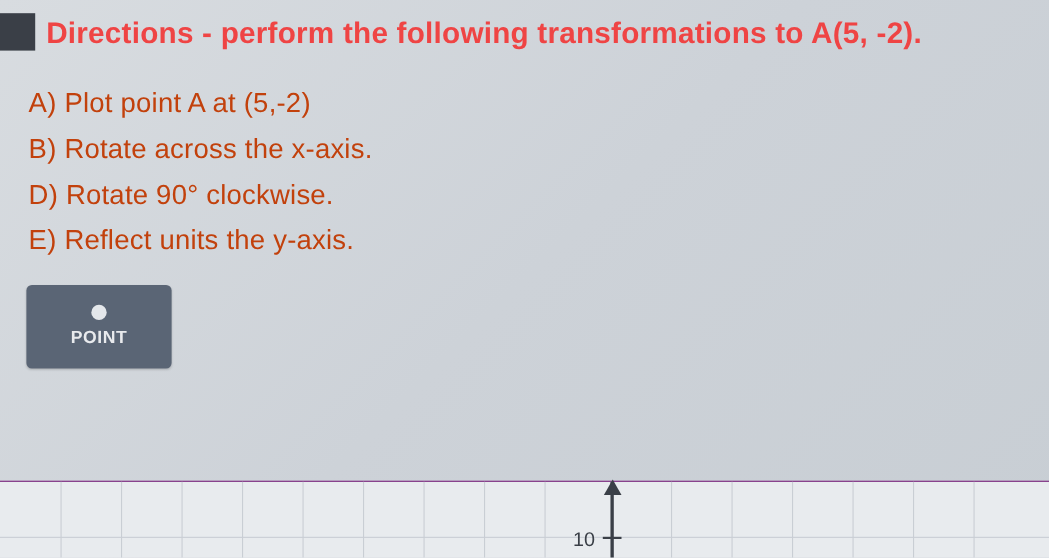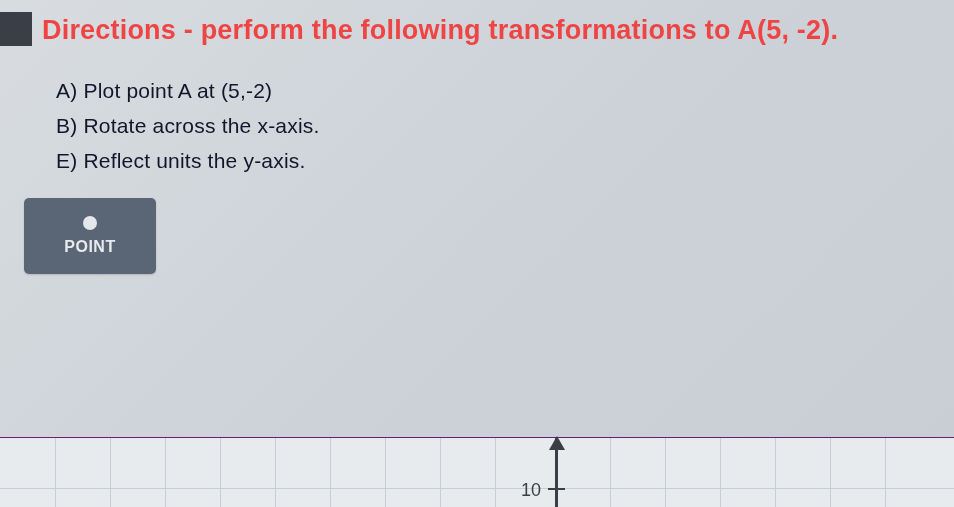--- a/index.html
+++ b/index.html
@@ -34,25 +34,24 @@
       font-weight: bold;
       color: #ef4444;
       line-height: 1.35;
       letter-spacing: 0.2px;
     }
     .steps {
       margin-left: 8px;
       margin-top: 8px;
     }
     .step {
-      font-size: 21px;
-      color: #0f172a;
+      font-size: 25px;
+      color: #c2410c;
       line-height: 1.65;
       letter-spacing: 0.2px;
-      margin-left: 30px;
     }
     .point-button {
       display: inline-flex;
       flex-direction: column;
       align-items: center;
       justify-content: center;
       background: #5a6575;
       color: #e8eaed;
       width: 132px;
       height: 76px;
@@ -143,20 +142,21 @@
 
 
 <div class="header-row">
   <div class="square-bullet"></div>
   <div class="directions">Directions - perform the following transformations to A(5, -2).</div>
 </div>
 
 <div class="steps">
   <div class="step">A) Plot point A at (5,-2)</div>
   <div class="step">B) Rotate across the x-axis.</div>
+  <div class="step">D) Rotate 90° clockwise.</div>
   <div class="step">E) Reflect units the y-axis.</div>
 </div>
 
 <div class="point-button">
   <div class="point-dot"></div>
   <span>POINT</span>
 </div>
 
 <div class="graph-area">
   <div class="grid-lines">

